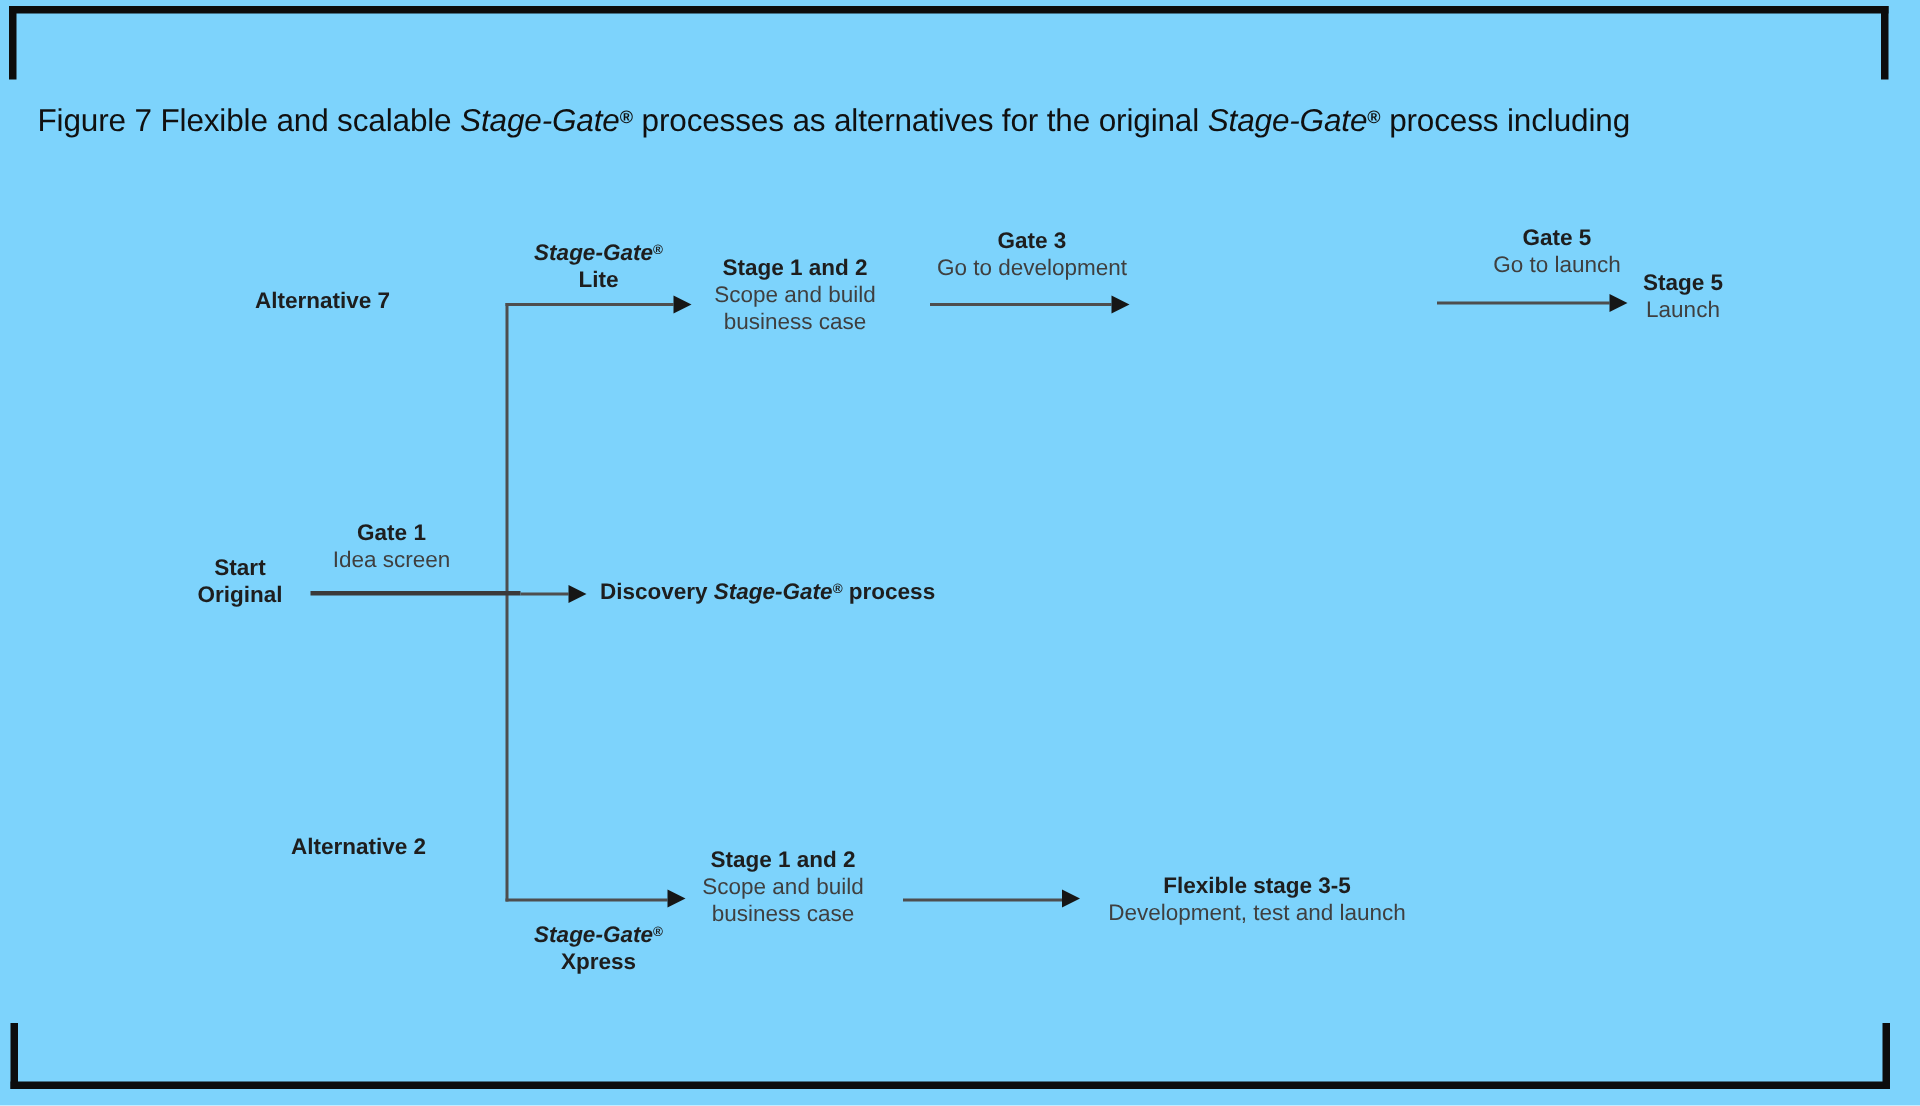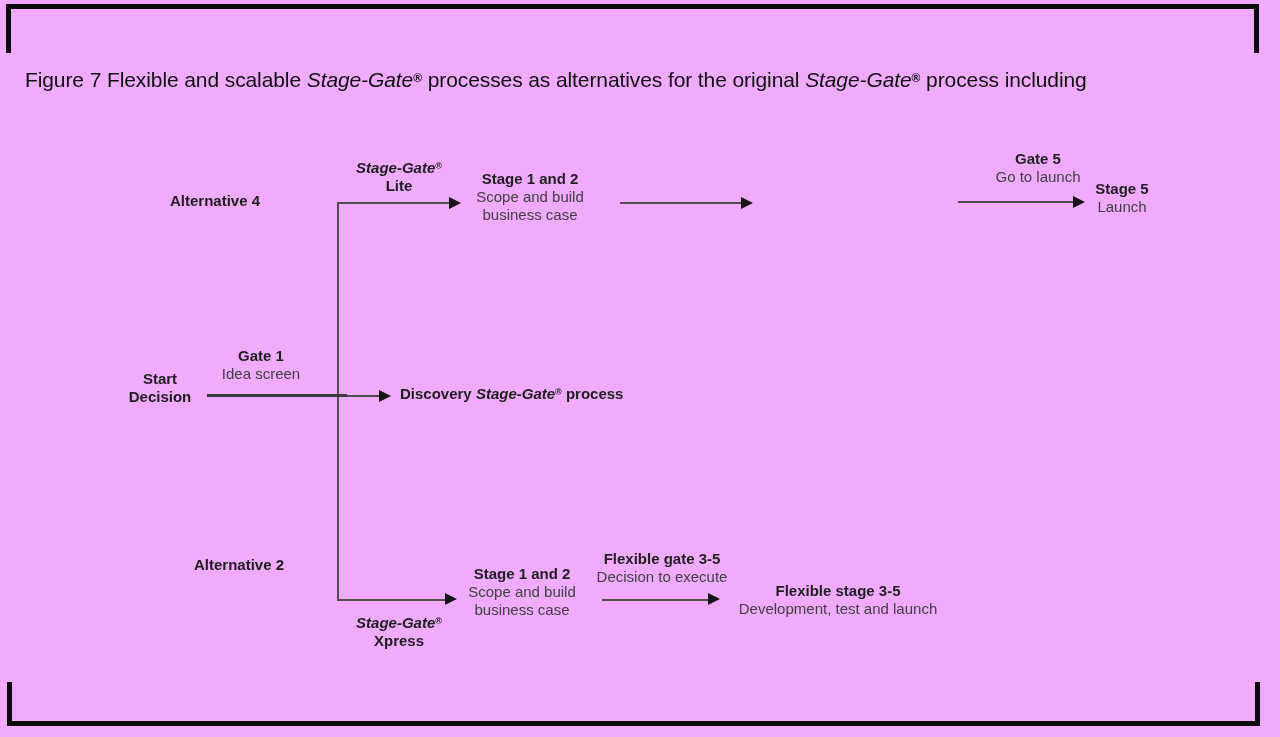--- a/index.html
+++ b/index.html
@@ -1,18 +1,18 @@
 <!DOCTYPE html>
 <html><head>
 <meta charset="utf-8">
 <style>
   * { margin:0; padding:0; box-sizing:border-box; }
   html,body { width:1280px; height:737px; background:#ffffff; overflow:hidden;
               font-family:"Liberation Sans", sans-serif; }
-  .page { position:relative; width:1280px; height:737px; background:#f0abfc; }
+  .page { position:relative; width:1280px; height:737px; background:#7dd3fc; }
 
   
   .frame { position:absolute; background:#0c0c0c; }
 
   
   .caption { position:absolute; left:25px; top:62px; color:#101010;
              font-size:21px; line-height:33px; letter-spacing:-0.1px; white-space:nowrap; }
   .caption .it { font-style:italic; }
   .caption .rsup { font-size:12px; font-weight:700; vertical-align:0.45em; letter-spacing:0; }
   .caption a.link { color:#1c6aa8; text-decoration:underline;
@@ -65,49 +65,53 @@
     <div class="ln" style="left:347px; top:395px; width:32px; height:2px;"></div>
     <div class="arr" style="left:379px; top:390px;"></div>
 
     <div class="ln" style="left:337px; top:599px; width:108px; height:2px;"></div>
     <div class="arr" style="left:445px; top:593px;"></div>
 
     <div class="ln" style="left:602px; top:599px; width:106px; height:2px;"></div>
     <div class="arr" style="left:708px; top:593px;"></div>
 
     <div class="lbl" style="left:215px; top:192px;">
-      <div class="h">Alternative 4</div>
+      <div class="h">Alternative 7</div>
     </div>
 
     <div class="lbl" style="left:399px; top:157px;">
       <div><span class="h it">Stage-Gate</span><span class="dreg">®</span></div>
       <div class="h">Lite</div>
     </div>
 
     <div class="lbl" style="left:530px; top:170px;">
       <div class="h">Stage 1 and 2</div>
       <div>Scope and build</div>
       <div>business case</div>
     </div>
 
+    <div class="lbl" style="left:688px; top:152px;">
+      <div class="h">Gate 3</div>
+      <div>Go to development</div>
+    </div>
 
 
     <div class="lbl" style="left:1016px; top:150px;margin-left:22px;">
       <div class="h">Gate 5</div>
       <div>Go to launch</div>
     </div>
 
     <div class="lbl" style="left:1122px; top:180px;">
       <div class="h">Stage 5</div>
       <div>Launch</div>
     </div>
 
     <div class="lbl" style="left:160px; top:370px;text-align:center;">
       <div class="h">Start</div>
-      <div class="h">Decision</div>
+      <div class="h">Original</div>
     </div>
 
     <div class="lbl" style="left:261px; top:347px;">
       <div class="h">Gate 1</div>
       <div>Idea screen</div>
     </div>
 
     <div class="lbl left" style="left:400px; top:383px;"><span class="h">Discovery </span><span class="h it">Stage-Gate</span><span class="dreg">®</span><span class="h"> process</span></div>
 
     <div class="lbl" style="left:217px; top:556px;margin-left:22px;">
@@ -118,24 +122,20 @@
       <div><span class="h it">Stage-Gate</span><span class="dreg">®</span></div>
       <div class="h">Xpress</div>
     </div>
 
     <div class="lbl" style="left:522px; top:565px;">
       <div class="h">Stage 1 and 2</div>
       <div>Scope and build</div>
       <div>business case</div>
     </div>
 
-    <div class="lbl" style="left:662px; top:550px;">
-      <div class="h">Flexible gate 3-5</div>
-      <div>Decision to execute</div>
-    </div>
 
     <div class="lbl" style="left:838px; top:582px;">
       <div class="h">Flexible stage 3-5</div>
       <div>Development, test and launch</div>
     </div>
 
   </div>
 </div>
 
 </body></html>

